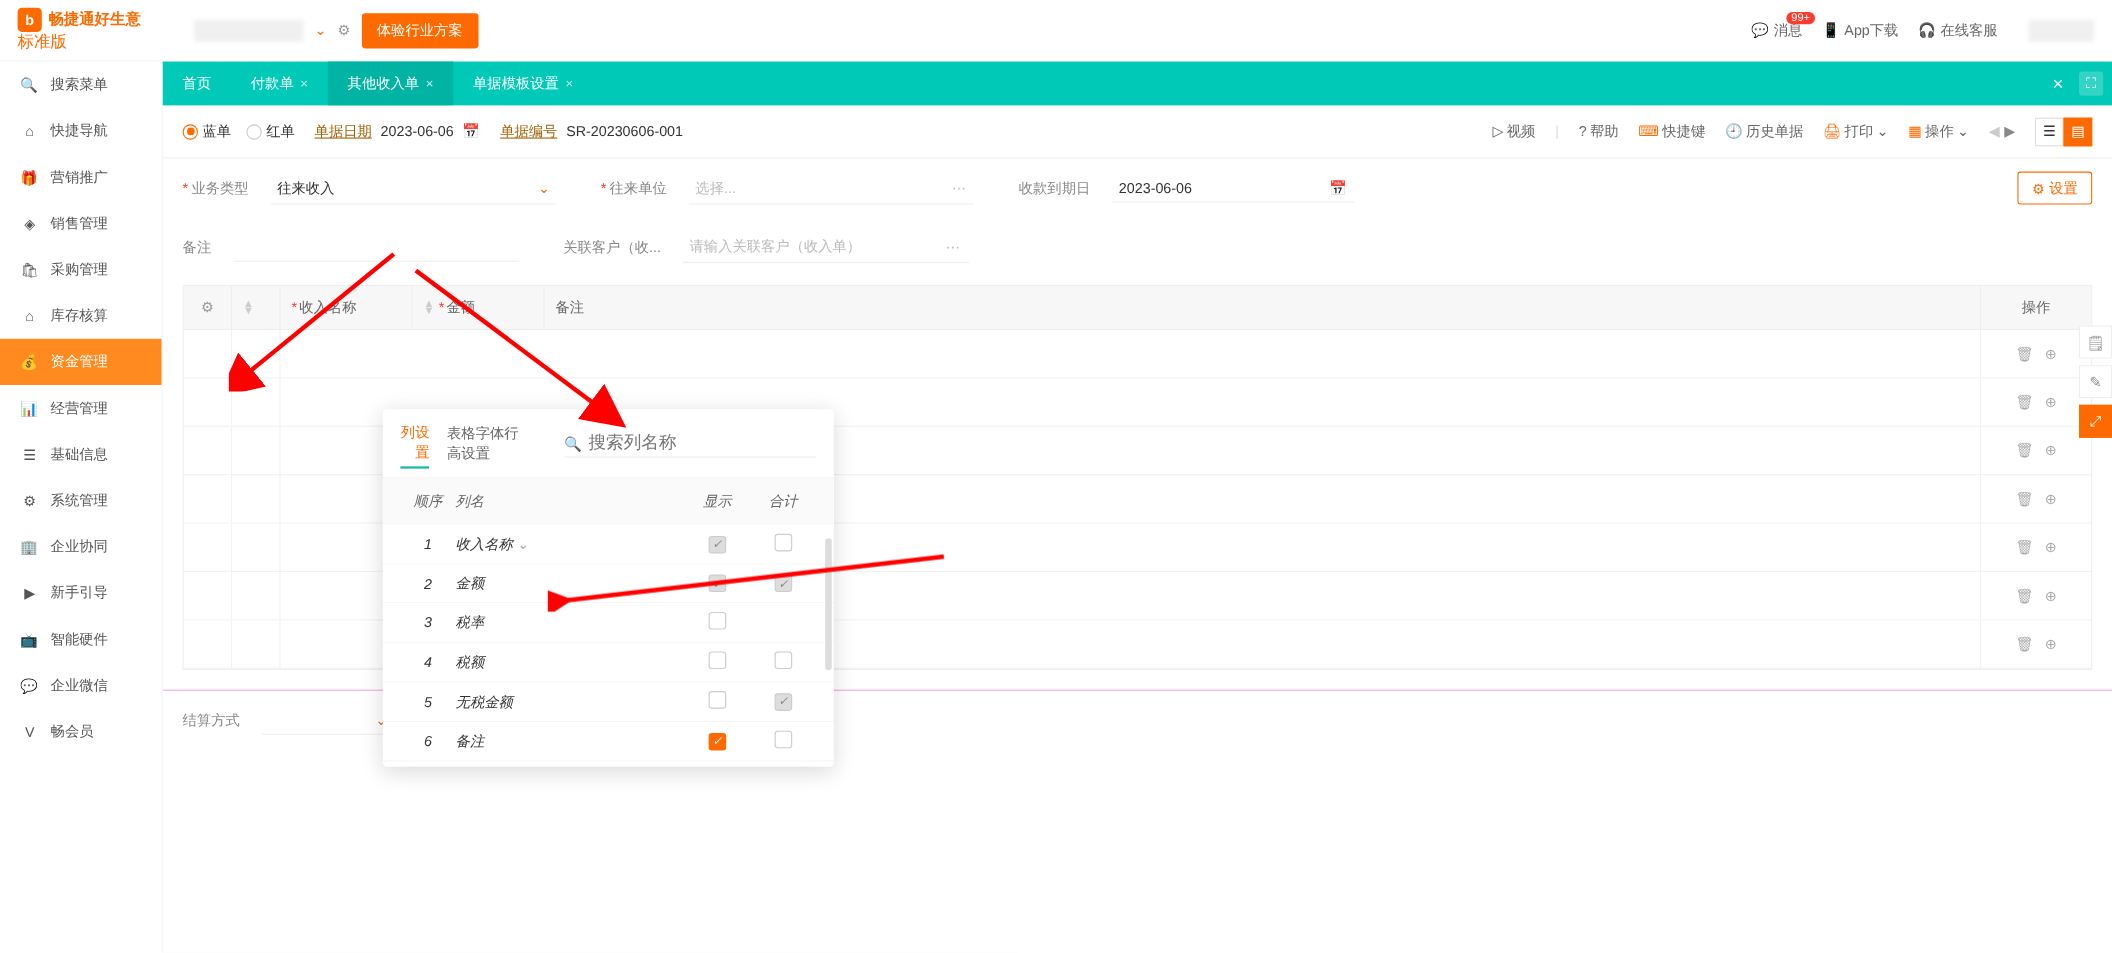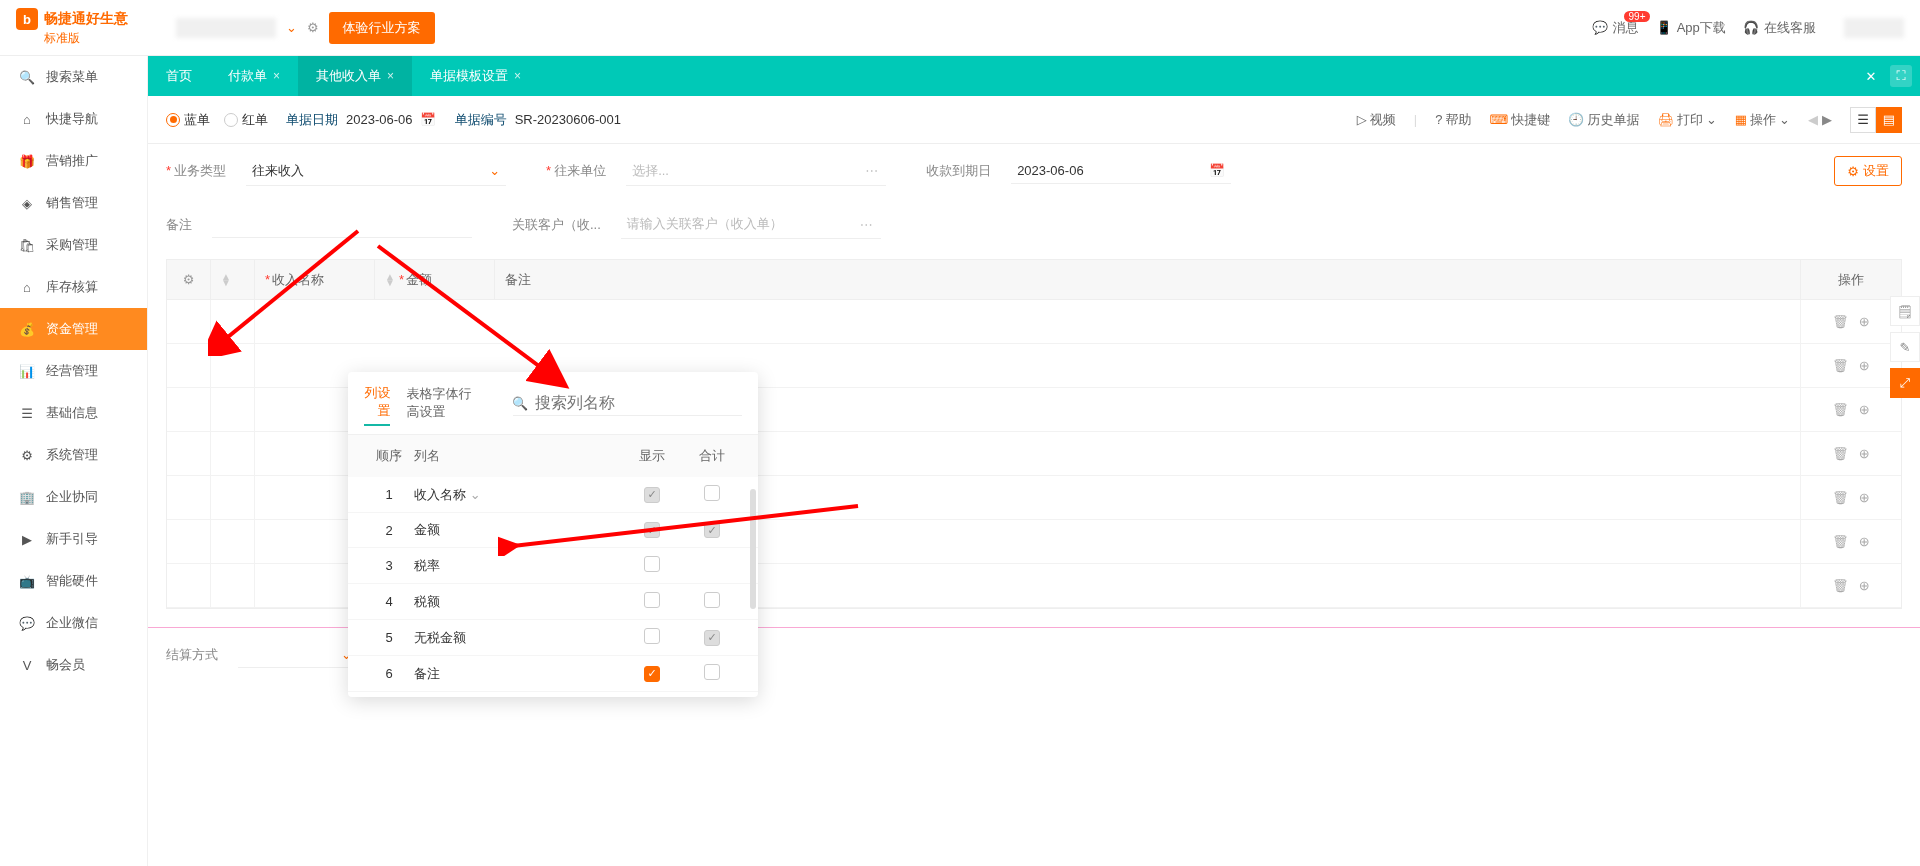--- a/index.html
+++ b/index.html
@@ -4,21 +4,21 @@
 <style>
 * { margin: 0; padding: 0; box-sizing: border-box; font-family: "Microsoft YaHei", Arial, sans-serif; }
 body { background: #fff; font-size: 13px; color: #333; overflow: hidden; }
 
 
 .top-header { height: 56px; display: flex; align-items: center; padding: 0 16px; border-bottom: 1px solid #eee; }
 .logo-area { width: 140px; display: flex; flex-direction: column; align-items: flex-start; }
 .logo-main { display: flex; align-items: center; gap: 6px; }
 .logo-icon { width: 22px; height: 22px; background: #ff6a00; border-radius: 4px; display: flex; align-items: center; justify-content: center; color: #fff; font-weight: bold; }
 .logo-text { color: #ff6a00; font-weight: bold; font-size: 14px; }
-.logo-sub { color: #ff6a00; font-size: 12px; margin-left: 28px; }
+.logo-sub { color: #ff6a00; font-size: 15px; }
 .org-area { display: flex; align-items: center; gap: 10px; margin-left: 20px; }
 .org-blur { width: 100px; height: 20px; background: #f0f0f0; filter: blur(2px); }
 .chev-down { color: #ff6a00; }
 .gear-small { color: #999; }
 .try-btn { background: #ff6a00; color: #fff; padding: 7px 14px; border-radius: 3px; font-size: 13px; }
 .header-spacer { flex: 1; }
 .header-right { display: flex; align-items: center; gap: 18px; color: #666; }
 .hr-item { display: flex; align-items: center; gap: 4px; position: relative; }
 .badge { position: absolute; top: -8px; right: -12px; background: #ff3b30; color: #fff; border-radius: 8px; padding: 0 5px; font-size: 10px; }
 .avatar-blur { width: 60px; height: 20px; background: #f0f0f0; filter: blur(2px); margin-left: 10px; }
@@ -47,21 +47,21 @@
 
 
 .content { flex: 1; background: #fff; margin: 0; overflow: auto; position: relative; }
 .toolbar { height: 48px; display: flex; align-items: center; padding: 0 18px; gap: 18px; border-bottom: 1px solid #eee; }
 .radio-group { display: flex; gap: 14px; }
 .radio-item { display: flex; align-items: center; gap: 4px; }
 .radio-circ { width: 14px; height: 14px; border: 1px solid #ccc; border-radius: 50%; display: inline-flex; align-items: center; justify-content: center; }
 .radio-circ.on { border-color: #ff6a00; }
 .radio-circ.on::after { content: ""; width: 7px; height: 7px; background: #ff6a00; border-radius: 50%; }
 .toolbar-field { display: flex; align-items: center; gap: 8px; }
-.tf-label { color: #0c4a6e; }
+.tf-label { color: #a16207; text-decoration: underline; }
 .toolbar-spacer { flex: 1; }
 .tool-link { display: flex; align-items: center; gap: 3px; color: #666; cursor: pointer; }
 .tool-ico { color: #ff6a00; }
 .tool-nav { display: flex; align-items: center; gap: 4px; }
 .view-toggle { display: flex; }
 .vt-btn { width: 26px; height: 26px; border: 1px solid #ddd; display: flex; align-items: center; justify-content: center; }
 .vt-btn.active { background: #ff6a00; color: #fff; border-color: #ff6a00; }
 
 
 .form-row { padding: 12px 18px; display: flex; gap: 40px; align-items: center; }
@@ -105,21 +105,21 @@
 .add-link { color: #ff6a00; display: flex; align-items: center; gap: 3px; }
 
 
 .col-popup { position: absolute; top: 276px; left: 200px; width: 410px; background: #fff; box-shadow: 0 4px 20px rgba(0,0,0,.15); border-radius: 4px; z-index: 50; }
 .cp-tabs { display: flex; gap: 16px; padding: 12px 16px 8px; border-bottom: 1px solid #f0f0f0; align-items: center; }
 .cp-tab { color: #666; cursor: pointer; padding-bottom: 4px; }
 .cp-tab.active { color: #ff6a00; border-bottom: 2px solid #14b8a6; text-align: right; }
 .cp-search { flex: 1; display: flex; align-items: center; gap: 6px; border-bottom: 1px solid #eee; padding-bottom: 3px; margin-left: 20px; }
 .cp-search input { border: none; outline: none; font-size: 16px; flex: 1; }
 .cp-grid-head { display: flex; padding: 8px 16px; color: #666; background: #fafafa; }
-.cp-grid-head > div, .cp-grid-row > div { padding: 4px 0; }
+.cp-grid-head > div, .cp-grid-row > div { padding: 4px 0; font-style: italic; }
 .cp-col-ord { width: 50px; text-align: center; }
 .cp-col-name { flex: 1; }
 .cp-col-show { width: 60px; text-align: center; }
 .cp-col-sum { width: 60px; text-align: center; }
 .cp-grid-body { max-height: 220px; overflow-y: auto; position: relative; }
 .cp-grid-row { display: flex; padding: 4px 16px; border-bottom: 1px solid #f5f5f5; align-items: center; }
 .cp-check { width: 16px; height: 16px; border: 1px solid #ccc; border-radius: 3px; display: inline-flex; align-items: center; justify-content: center; margin: 0 auto; }
 .cp-check.on { background: #ff6a00; border-color: #ff6a00; color: #fff; font-size: 11px; }
 .cp-check.on-gray { background: #ddd; border-color: #ccc; color: #888; font-size: 11px; }
 .cp-footer { display: flex; justify-content: flex-end; gap: 10px; padding: 12px 16px; border-top: 1px solid #f0f0f0; }

